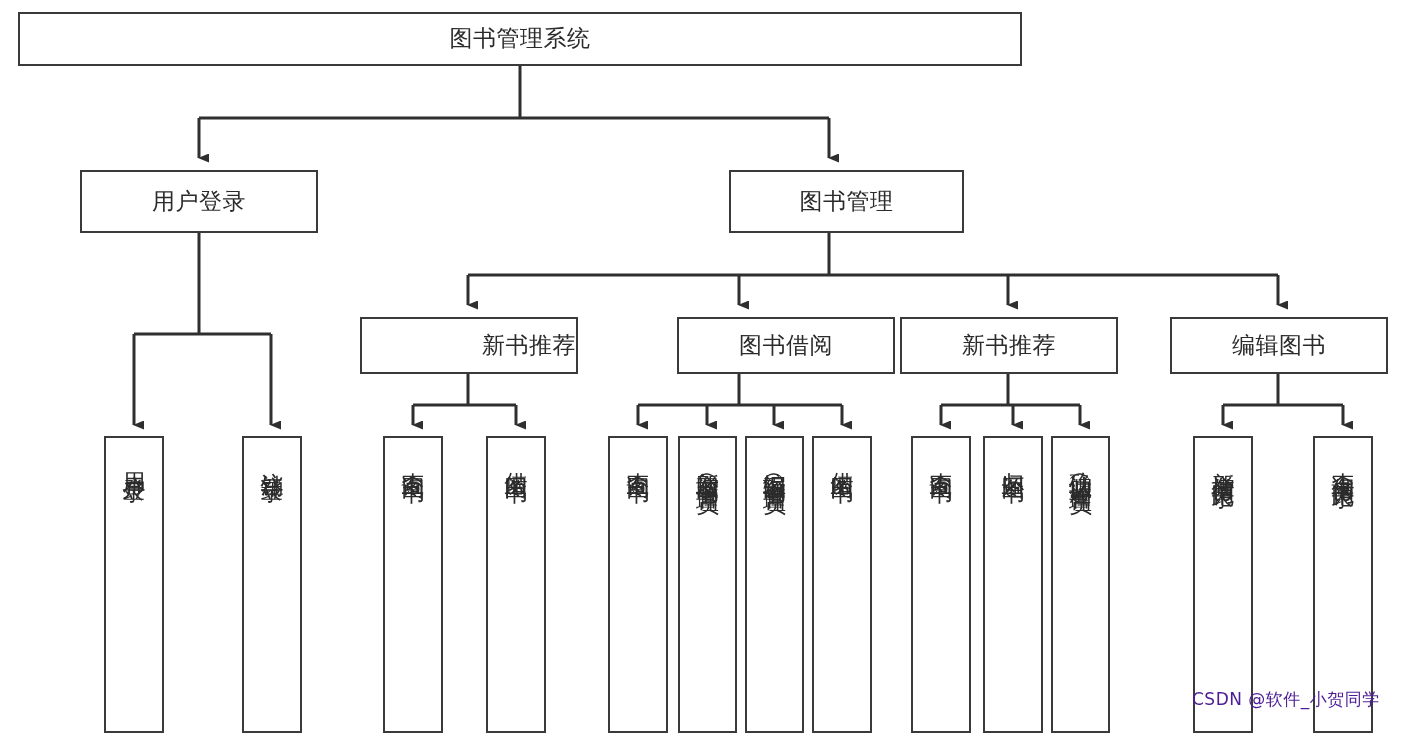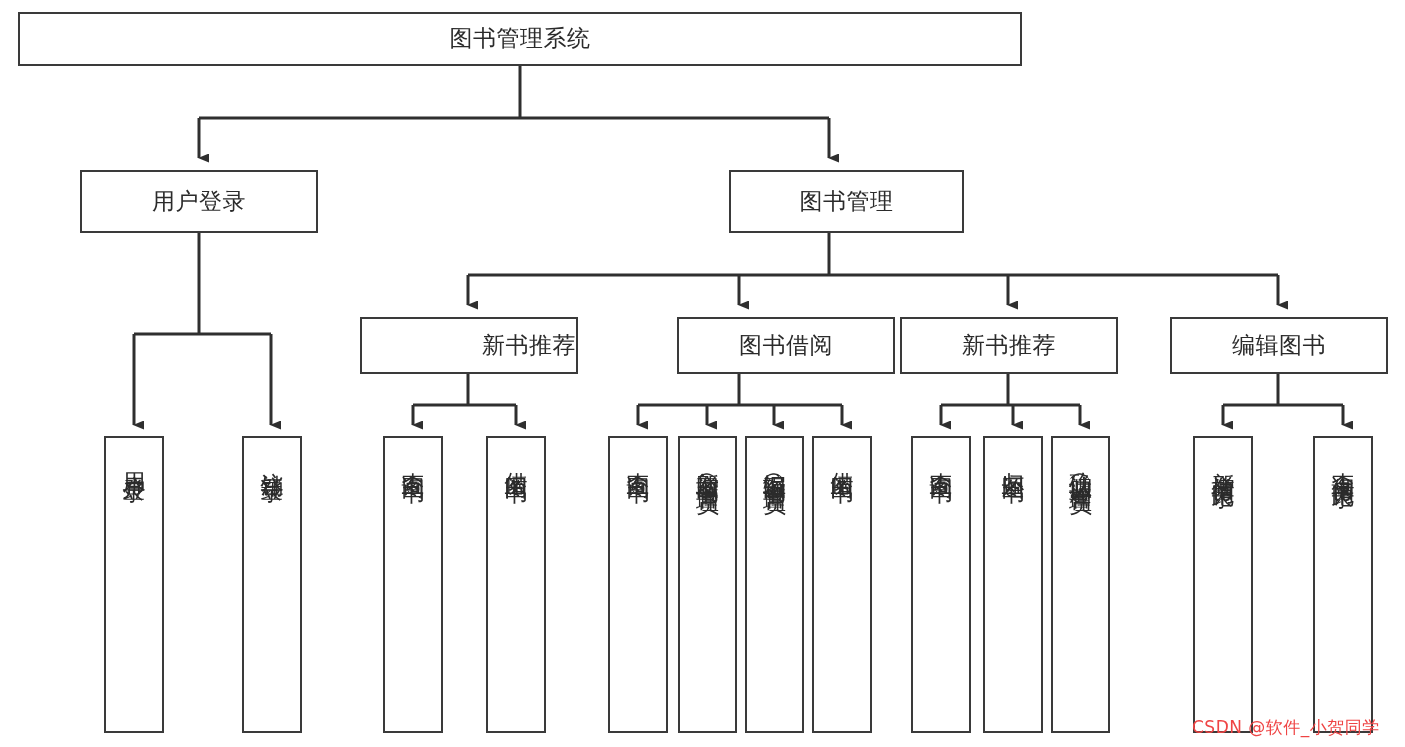--- a/index.html
+++ b/index.html
@@ -174,14 +174,14 @@
   <div class="node vert" style="left: 1051px; top: 436px; width: 59px; height: 297px;">
     <span class="label">确认归还（管理员）</span>
   </div>
   <div class="node vert" style="left: 1193px; top: 436px; width: 60px; height: 297px;">
     <span class="label">新增借阅记录</span>
   </div>
   <div class="node vert" style="left: 1313px; top: 436px; width: 60px; height: 297px;">
     <span class="label">查询借阅记录</span>
   </div>
 
-  <div id="watermark" style="left: 1192px; top: 716px; color: #ef4444;">CSDN @软件_小贺同学</div>
+  <div id="watermark" style="left: 1192px; top: 688px; color: #4c1d95;">CSDN @软件_小贺同学</div>
 </div>
 
 </body></html>

